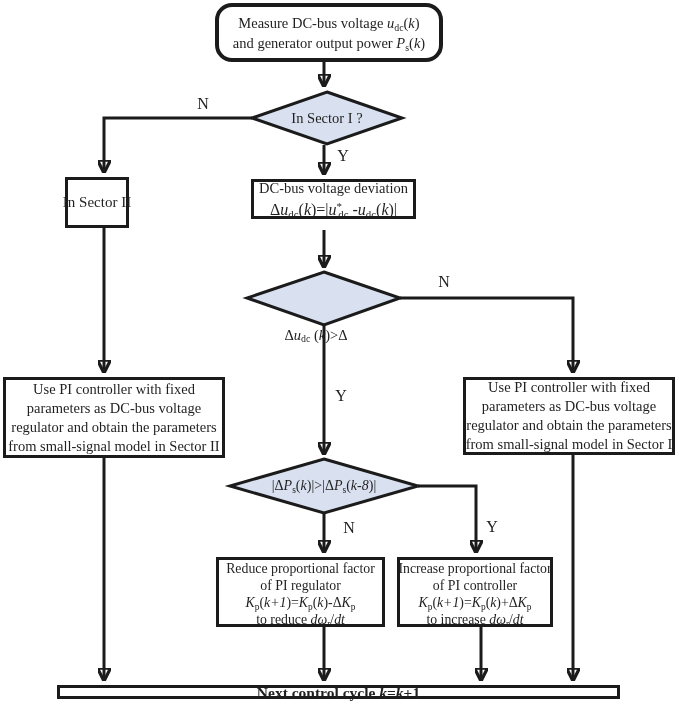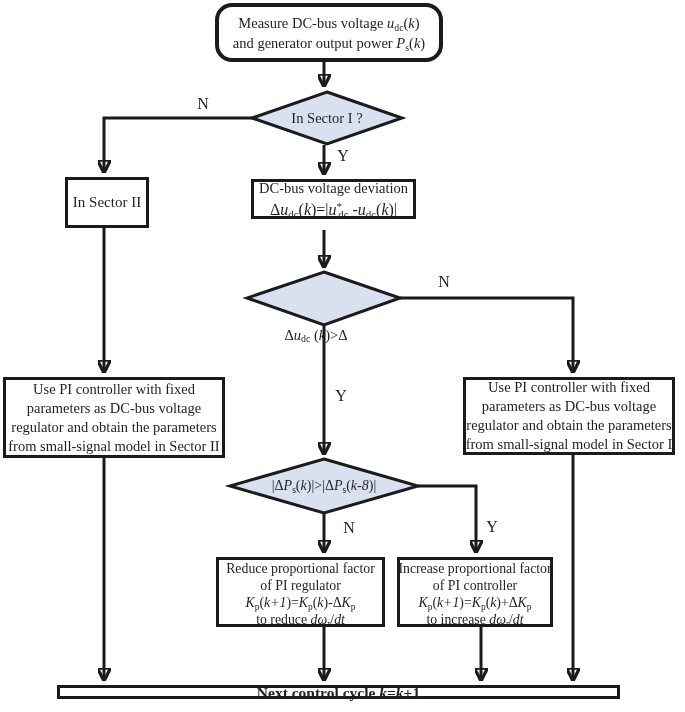--- a/index.html
+++ b/index.html
@@ -65,21 +65,21 @@
 
   <div class="box rounded" style="left:215px;top:3px;width:228px;height:59px;">
     <div class="ln">Measure DC-bus voltage <i>u</i><sub>dc</sub>(<i>k</i>)</div>
     <div class="ln">and generator output power <i>P</i><sub>s</sub>(<i>k</i>)</div>
   </div>
 
   <div class="diamond-label" style="left:327px;top:118px;">In Sector I ?</div>
   <div class="diamond-label" style="left:316px;top:299px;margin-top:36px;">Δ<i>u</i><sub>dc</sub> (<i>k</i>)&gt;Δ</div>
   <div class="diamond-label" style="left:324px;top:486px;font-size:14px;">|Δ<i>P</i><sub>s</sub>(<i>k</i>)|&gt;|Δ<i>P</i><sub>s</sub>(<i>k-8</i>)|</div>
 
-  <div class="box" style="left:65px;top:177px;width:84px;height:51px;font-size:15px;">
+  <div class="box" style="left:65px;top:177px;width:64px;height:51px;font-size:15px;">
     <div class="ln">In Sector II</div>
   </div>
 
   <div class="box" style="left:243px;top:179px;width:165px;height:40px;line-height:21px;margin-left:8px;">
     <div class="ln">DC-bus voltage deviation</div>
     <div class="ln" style="font-size:16px;">Δ<i>u</i><sub>dc</sub>(<i>k</i>)=|<i>u</i><sup>*</sup><sub>dc</sub> -<i>u</i><sub>dc</sub>(<i>k</i>)|</div>
   </div>
 
   <div class="box" style="left:3px;top:377px;width:222px;height:81px;">
     <div class="ln">Use PI controller with fixed</div>

